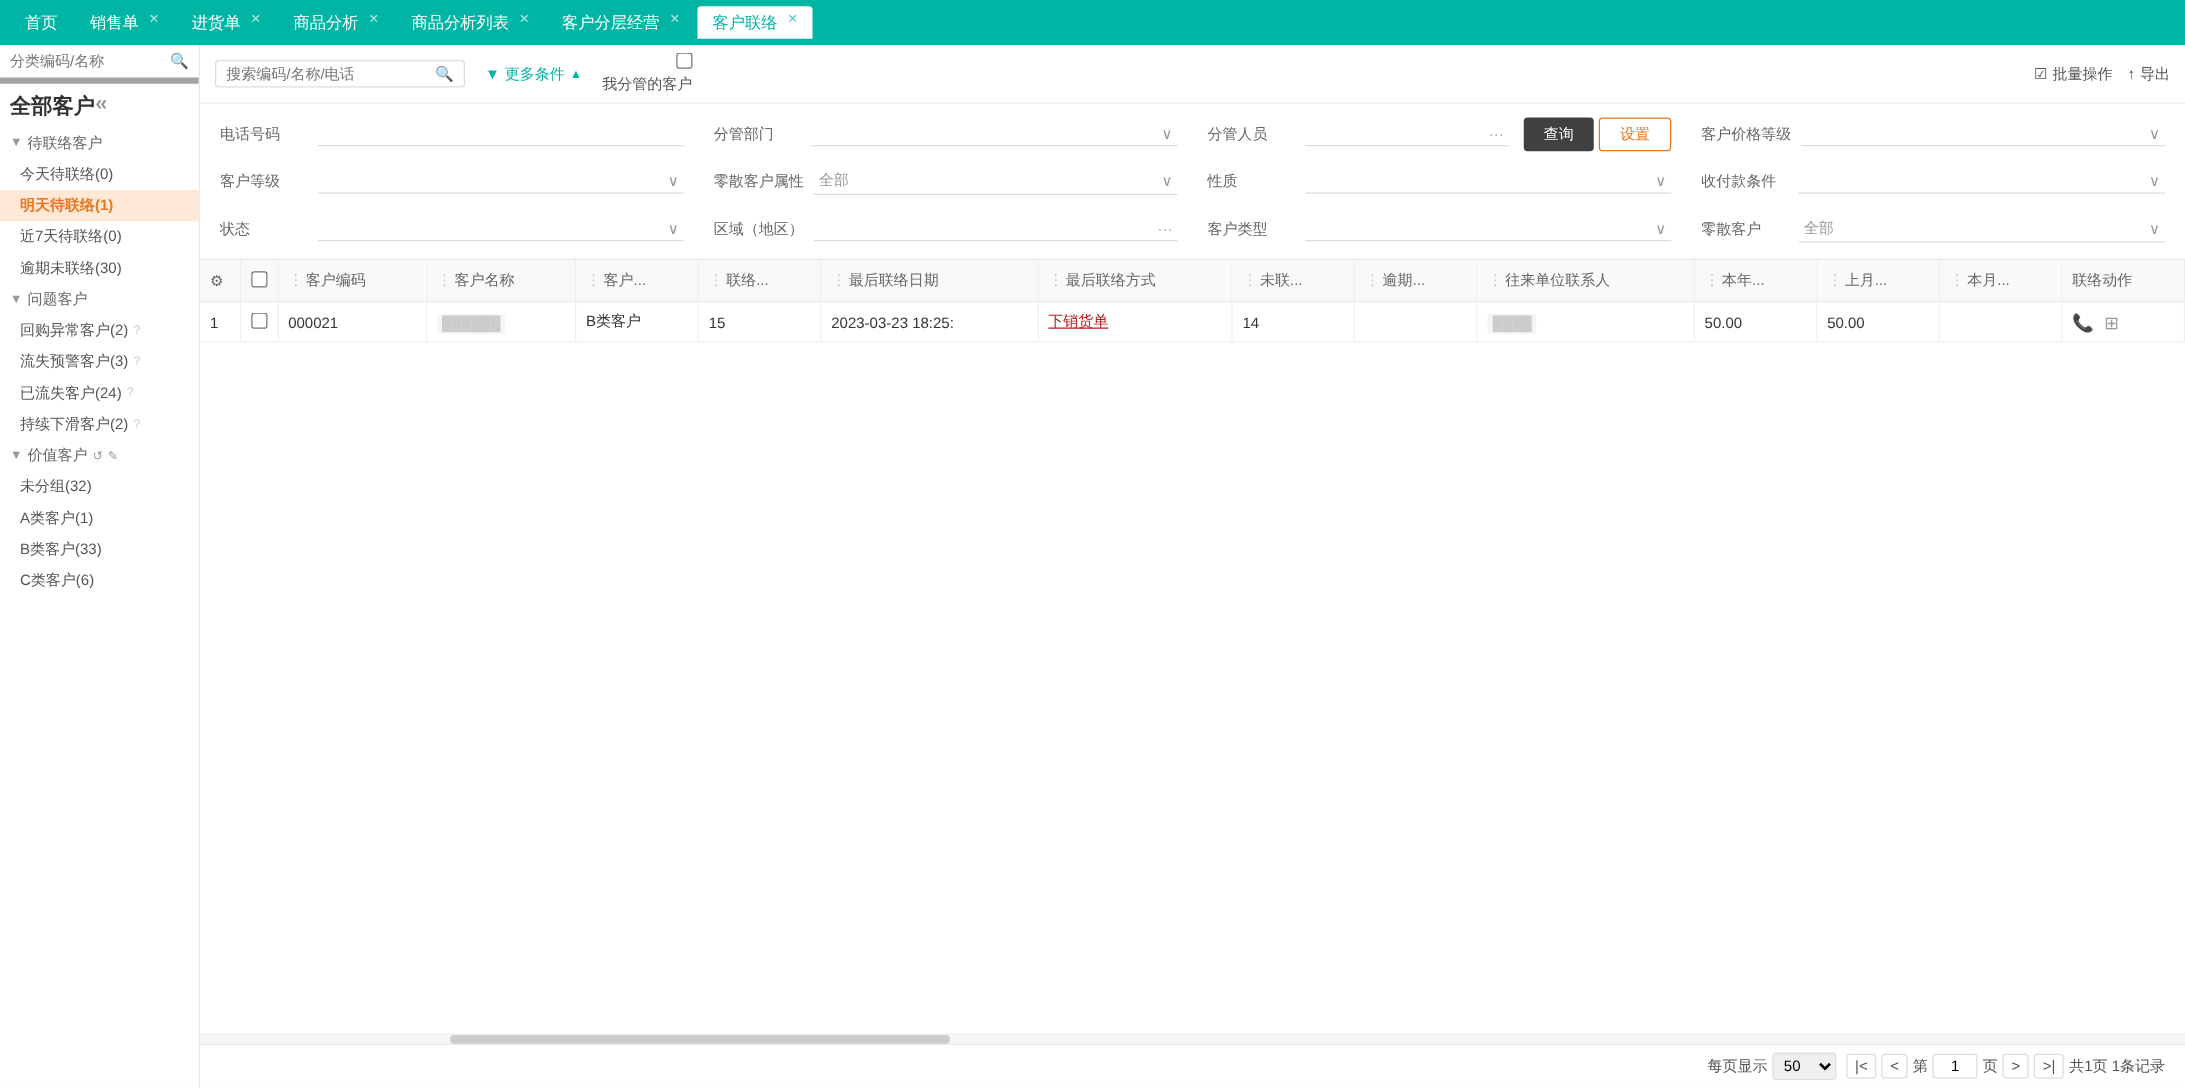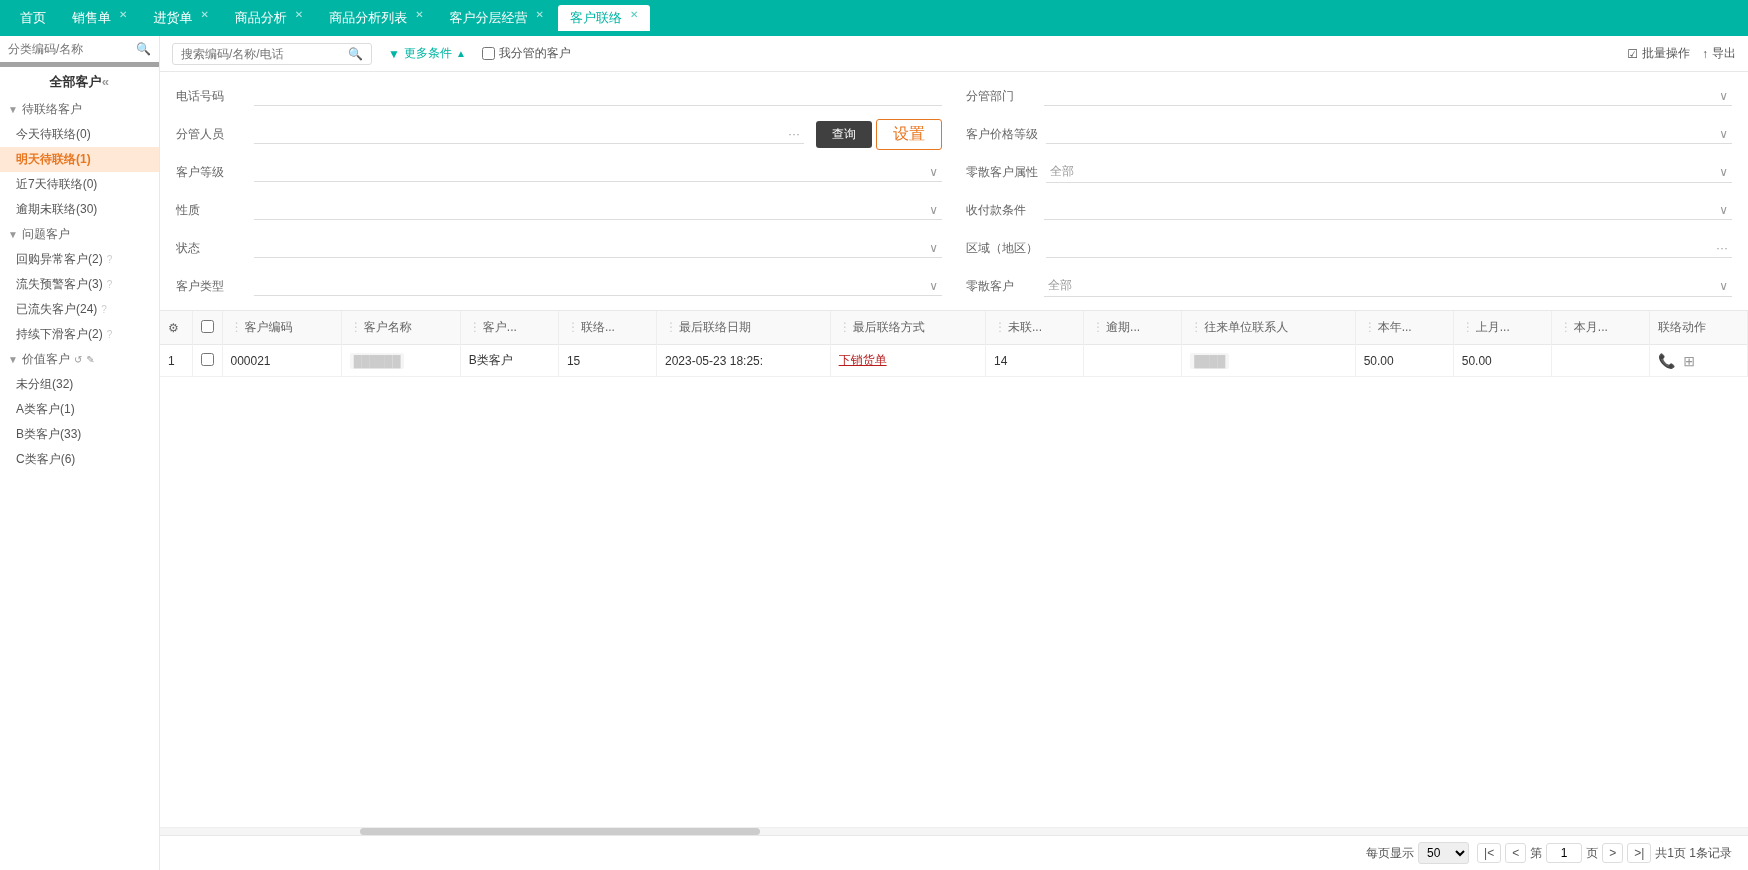--- a/index.html
+++ b/index.html
@@ -54,24 +54,24 @@
       outline: none;
       font-size: 12px;
       width: 100%;
       color: #999;
     }
     .sidebar-search .search-icon { color: #999; font-size: 12px; cursor: pointer; }
 
     .sidebar-section-header {
       display: flex;
       align-items: center;
-      justify-content: center;
+      justify-content: flex-start;
       padding: 6px 8px;
       font-weight: bold;
-      font-size: 13px;
+      font-size: 17px;
       color: #333;
       font-family: Liberation Mono, monospace;
     }
     .sidebar-section-header .collapse-icon { color: #999; cursor: pointer; }
 
     .sidebar-group-title {
       padding: 4px 8px;
       color: #666;
       font-size: 12px;
       display: flex;
@@ -130,25 +130,26 @@
       align-items: center;
       gap: 4px;
       color: #00b5a3;
       cursor: pointer;
       font-size: 12px;
       padding: 3px 8px;
       border-radius: 3px;
     }
     .my-customers {
       display: flex;
-      align-items: center;
+      align-items: flex-end;
       gap: 4px;
       color: #555;
       font-size: 12px;
       cursor: pointer;
+      flex-direction: column;
     }
     .toolbar-right {
       margin-left: auto;
       display: flex;
       align-items: center;
       gap: 12px;
     }
     .toolbar-right-btn {
       display: flex;
       align-items: center;
@@ -200,21 +201,21 @@
       cursor: pointer;
       font-size: 12px;
     }
     .btn-settings {
       background: #fff;
       color: #e87722;
       border: 1px solid #e87722;
       border-radius: 3px;
       padding: 4px 16px;
       cursor: pointer;
-      font-size: 16px;
+      font-size: 12px;
     }
 
     
     .table-container {
       flex: 1;
       overflow: auto;
       background: #fff;
       margin: 0;
     }
     table {
@@ -442,21 +443,21 @@
           <span>批量操作</span>
         </div>
         <div class="toolbar-right-btn">
           <span>↑</span>
           <span>导出</span>
         </div>
       </div>
     </div>
 
     <div style="background:#fff; border-bottom:1px solid #e8e8e8; padding:8px 16px;">
-      <div style="display:grid; grid-template-columns:1fr 1fr; gap:6px 24px;">
+      <div style="display:grid; grid-template-columns:1fr 1fr 1fr 1fr; gap:6px 24px;">
 
         <div class="filter-row">
           <span class="filter-label">电话号码</span>
           <input class="filter-input" value="" style="">
         </div>
         <div class="filter-row">
           <span class="filter-label">分管部门</span>
           <div class="filter-select">
             <span></span>
             <span class="chevron">∨</span>
@@ -566,21 +567,21 @@
           </tr>
         </thead>
         <tbody>
           <tr>
             <td>1</td>
             <td><input type="checkbox" style=""></td>
             <td>000021</td>
             <td><span class="td-blurred">██████</span></td>
             <td>B类客户</td>
             <td>15</td>
-            <td>2023-05-23 18:25:</td>
+            <td>2023-03-23 18:25:</td>
             <td><span class="td-link">下销货单</span></td>
             <td>14</td>
             <td></td>
             <td><span class="td-blurred">████</span></td>
             <td>50.00</td>
             <td>50.00</td>
             <td></td>
             <td>
               <div class="action-icons">
                 <span class="action-icon">📞</span>

